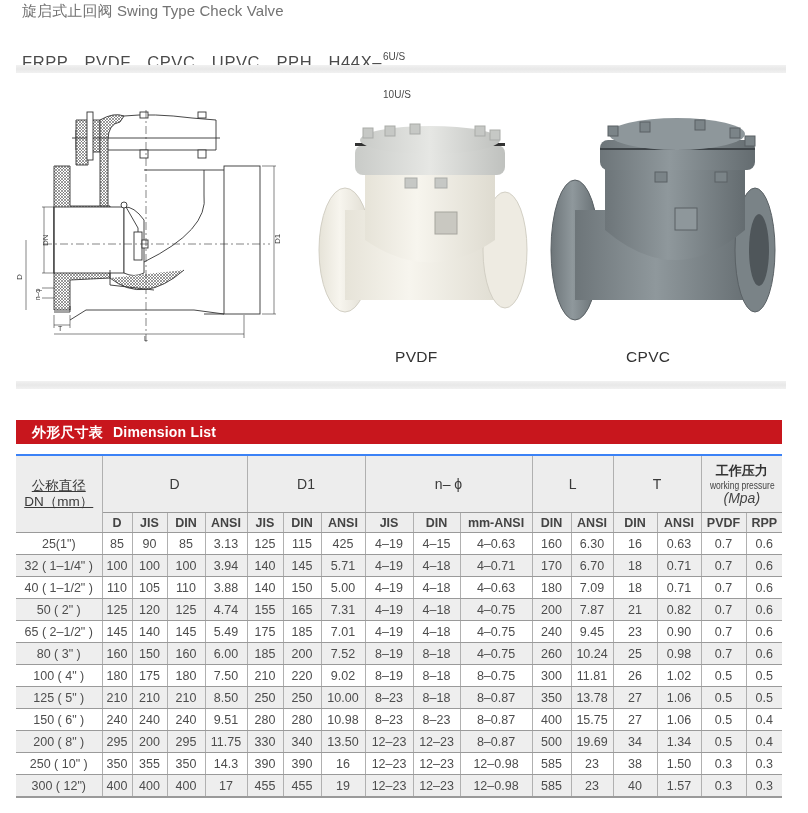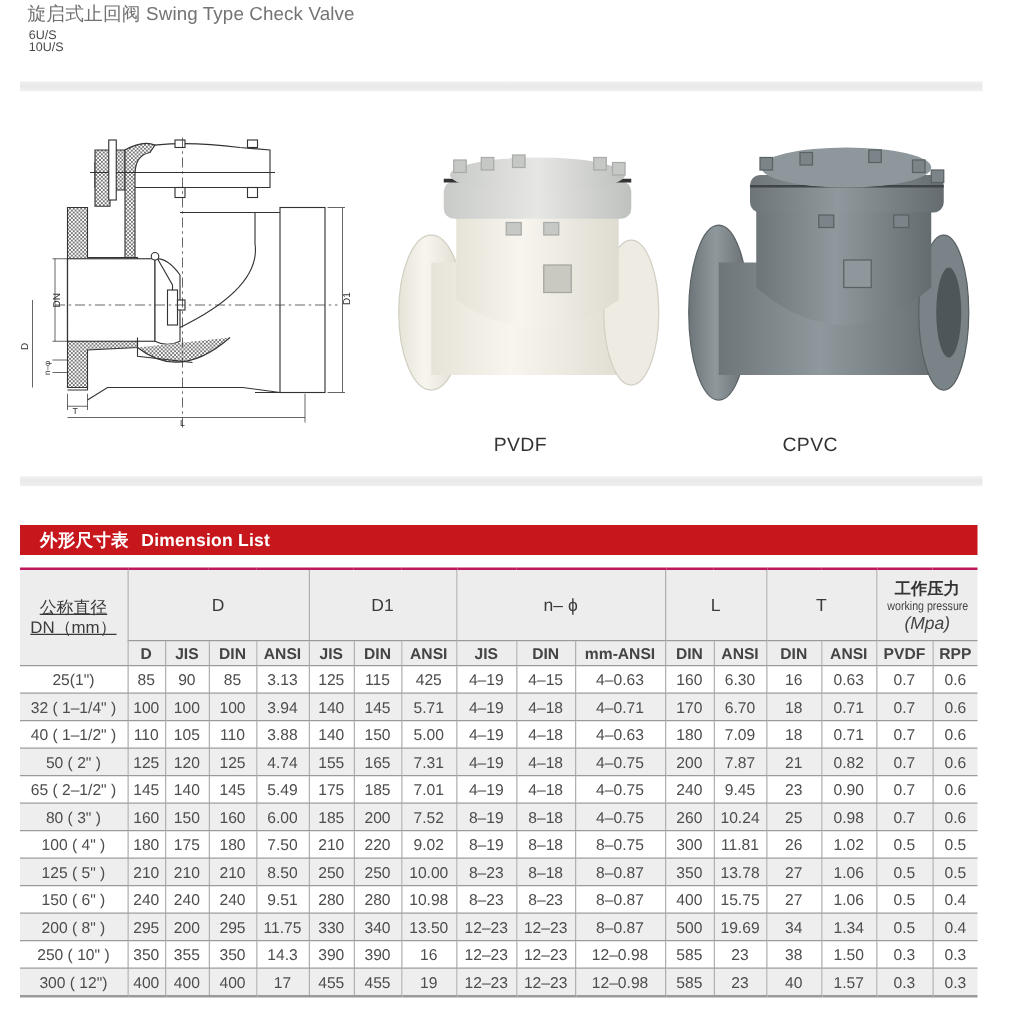--- a/index.html
+++ b/index.html
@@ -1,40 +1,40 @@
 <!DOCTYPE html>
 <html><head>
 <meta charset="utf-8">
 <style>
   html, body { margin:0; padding:0; background:#ffffff; }
   body { width:808px; height:813px; position:relative; overflow:hidden; font-family:"Liberation Sans", "DejaVu Sans", sans-serif; color:#3a3a3a; }
   .title1 { position:absolute; left:22px; top:2px; font-size:15px; color:#737373; letter-spacing:0.1px; }
   .title2 { position:absolute; left:22px; top:26px; font-size:16.5px; color:#4a4a4a; letter-spacing:0.6px; word-spacing:3px; white-space:nowrap; }
   .frac { display:inline-block; vertical-align:middle; font-size:10px; line-height:10px; text-align:left; margin-left:1px; position:relative; top:-2px; letter-spacing:0; }
-  .frac span { display:block; }
+  .frac span { display:block;margin-top:28px; }
   .band { position:absolute; left:16px; width:770px; height:8px; background:linear-gradient(#f1f1f1,#e8e8e8,#f1f1f1); }
   .band.top { top:65px; }
   .band.bot { top:381px; }
 
   
   .drawing { position:absolute; left:14px; top:110px; width:270px; height:240px; }
   .photo { position:absolute; top:100px; }
   .photo.pvdf { left:305px; width:240px; height:245px; }
   .photo.cpvc { left:545px; width:240px; height:245px; }
   .photo-label { position:absolute; font-size:15.5px; color:#333; letter-spacing:0.3px; }
   .lbl-pvdf { left:395px; top:348px; }
   .lbl-cpvc { left:626px; top:348px; }
 
   .banner { position:absolute; left:16px; top:420px; width:766px; height:24px; background:#c8161d; color:#ffffff; font-weight:bold; font-size:14px; line-height:24px; padding-left:16px; box-sizing:border-box; letter-spacing:0.2px; }
   .banner .cn { margin-right:10px; }
 
   table.dim { position:absolute; left:16px; top:454px; border-collapse:collapse; table-layout:fixed; width:766px; font-size:12.5px; color:#4d4d4d; }
   table.dim th, table.dim td { border:1px solid #9a9a9a; text-align:center; padding:0; overflow:hidden; white-space:nowrap; }
   table.dim th { background:#ededed; font-weight:normal; color:#3a3a3a; }
-  table.dim tr.h1 th { height:56px; font-size:14px; border-top:2px solid #be185d; }
+  table.dim tr.h1 th { height:56px; font-size:14px; border-top:2px solid #3b82f6; }
   table.dim tr.h2 th { height:19px; font-weight:bold; font-size:12.5px; color:#444; }
   table.dim tr.h1 th.dn { font-size:13.5px; line-height:16px;text-decoration:underline; }
   table.dim td { height:21px; font-size:12.5px; }
   table.dim tr.alt td { background:#eeeeee; }
   table.dim tr:last-child td { border-bottom:2px solid #9a9a9a; }
   table.dim td.dncell { font-size:12.5px; }
   .wp-cn { font-weight:bold; font-size:13px; color:#333; display:block; line-height:16px; }
   .wp-en { font-size:10px; display:block; line-height:13px; color:#444; transform:scaleX(0.85); }
   .wp-unit { font-size:14px; display:block; line-height:13px; color:#444;font-style:italic; }
   table.dim th, table.dim td { border-left-color:#b0b0b0; border-right-color:#b0b0b0; }
@@ -42,21 +42,21 @@
   table.dim th:last-child, table.dim td:last-child { border-right:none; }
 </style>
 </head>
 <body>
 
 <div class="title1">
   <span>旋启式止回阀</span>
   <span>Swing Type Check Valve</span>
 </div>
 <div class="title2">
-  <span class="frac"><span>6U/S</span><span>10U/S</span></span>
+  <span style="white-space:pre;">FRPP  PVDF  CPVC  UPVC  PPH  H44X–</span><span class="frac"><span>6U/S</span><span>10U/S</span></span>
 </div>
 
 <div class="band top"></div>
 
 <svg class="drawing" viewBox="0 0 270 240" xmlns="http://www.w3.org/2000/svg">
   <defs>
     <pattern id="hatch" width="3" height="3" patternUnits="userSpaceOnUse">
       <rect width="3" height="3" fill="#fff"></rect>
       <path d="M0,3 L3,0 M0,0 L3,3" stroke="#555" stroke-width="0.6"></path>
     </pattern>

